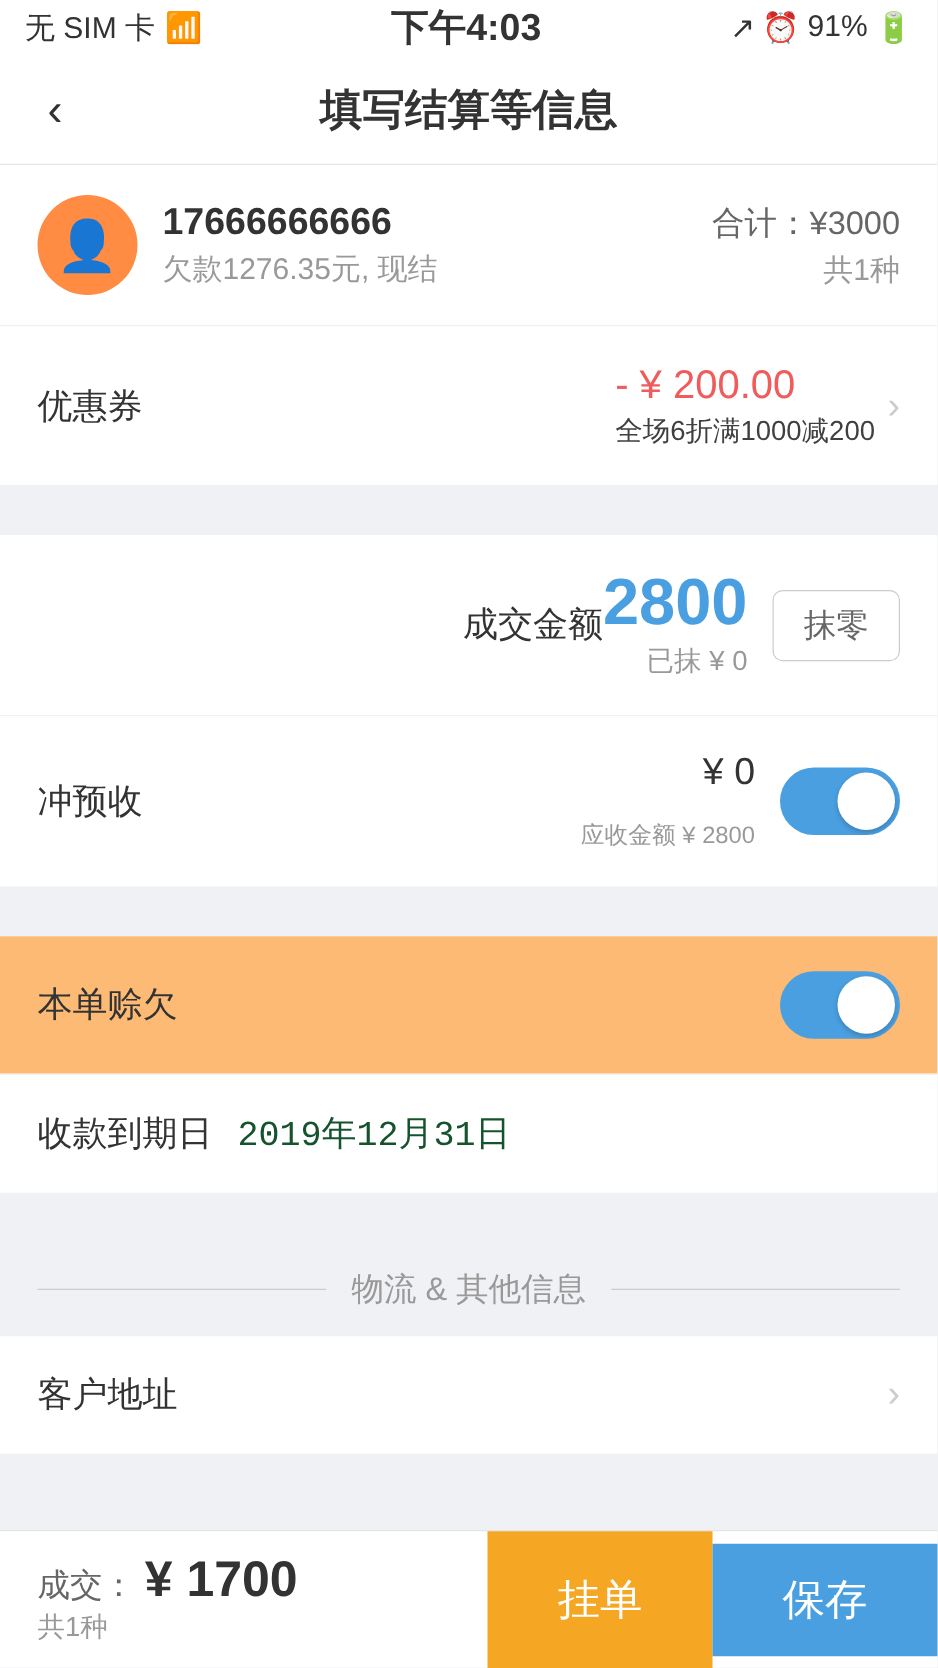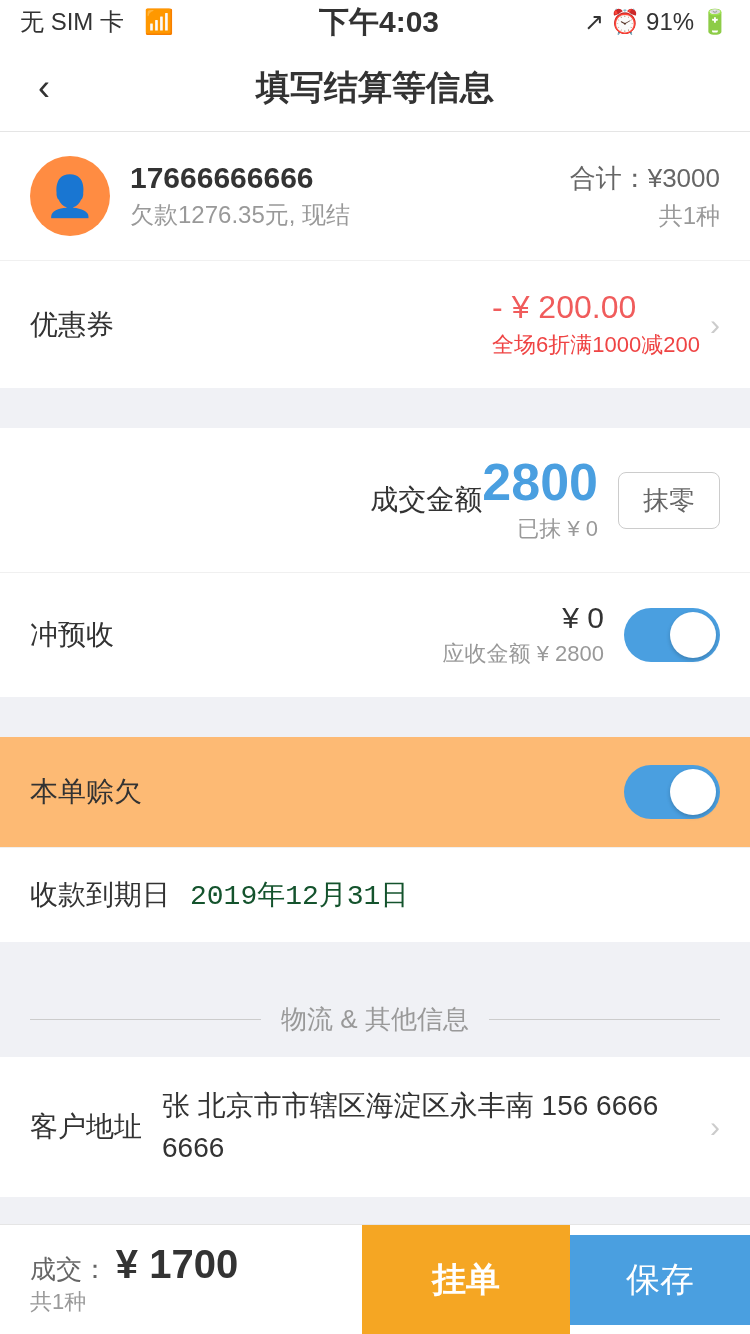--- a/index.html
+++ b/index.html
@@ -18,21 +18,21 @@
       width: 750px;
       height: 44px;
       background: #fff;
       display: flex;
       align-items: center;
       justify-content: space-between;
       padding: 0 20px;
       font-size: 24px;
       color: #333;
     }
-    .status-left { display: flex; align-items: center; gap: 20px; }
+    .status-left { display: flex; align-items: center; gap: 8px; }
     .status-center { font-size: 30px; font-weight: 600; }
     .status-right { display: flex; align-items: center; gap: 6px; font-size: 24px; }
 
     
     .nav-bar {
       width: 750px;
       height: 88px;
       background: #fff;
       display: flex;
       align-items: center;
@@ -102,21 +102,21 @@
       background: #fff;
       padding: 28px 30px;
       display: flex;
       align-items: center;
       justify-content: space-between;
       border-top: 1px solid #f0f0f0;
     }
     .row-label { font-size: 28px; color: #333; }
     .row-right { display: flex; align-items: center; gap: 10px; }
     .coupon-amount { font-size: 32px; color: #f05c5c; font-weight: 500; }
-    .coupon-desc { font-size: 22px; color: #ef4444; margin-top: 4px; text-align: center; }
+    .coupon-desc { font-size: 22px; color: #404040; margin-top: 4px; text-align: center; }
     .chevron-right { font-size: 30px; color: #ccc; }
 
     
     .section-divider {
       height: 20px;
       background: #f0f1f5;
     }
 
     
     .amount-row {
@@ -147,21 +147,21 @@
       padding: 28px 30px;
       display: flex;
       align-items: center;
       justify-content: space-between;
       border-top: 1px solid #f0f0f0;
     }
     .advance-label { font-size: 28px; color: #333; }
     .advance-right { display: flex; align-items: center; gap: 20px; }
     .advance-amount-col { text-align: right; }
     .advance-amount { font-size: 30px; color: #333; }
-    .advance-sub { font-size: 22px; color: #999; margin-top: 4px; }
+    .advance-sub { font-size: 19px; color: #999; margin-top: 20px; }
 
     
     .toggle {
       width: 96px;
       height: 54px;
       border-radius: 27px;
       background: #4a9fe0;
       position: relative;
       cursor: pointer;
       flex-shrink: 0;
@@ -241,29 +241,29 @@
       border-top: 1px solid #e5e5e5;
     }
     .bottom-summary {
       flex: 1;
       padding: 0 30px;
     }
     .bottom-deal { font-size: 26px; color: #666; }
     .bottom-amount { font-size: 40px; font-weight: 700; color: #333; }
     .bottom-count { font-size: 22px; color: #999; }
     .btn-hang {
-      width: 208px;
+      width: 180px;
       height: 110px;
       background: #f5a623;
       display: flex;
       align-items: center;
       justify-content: center;
       font-size: 34px;
       color: #fff;
-      font-weight: 700;
+      font-weight: 400;
       cursor: pointer;
     }
     .btn-save {
       width: 180px;
       height: 90px;
       background: #4a9fe0;
       display: flex;
       align-items: center;
       justify-content: center;
       font-size: 34px;
@@ -374,21 +374,20 @@
 
   <div class="logistics-header">
     <div class="logistics-line"></div>
     <div class="logistics-text">物流 &amp; 其他信息</div>
     <div class="logistics-line"></div>
   </div>
 
   <div class="card">
     <div class="address-row">
       <div class="address-label">客户地址</div>
-      <div class="address-value">张 北京市市辖区海淀区永丰南 156 6666 6666</div>
       <div class="chevron-right">›</div>
     </div>
   </div>
 
   <div class="gray-area"></div>
 
 </div>
 
 <div class="bottom-bar">
   <div class="bottom-summary">

